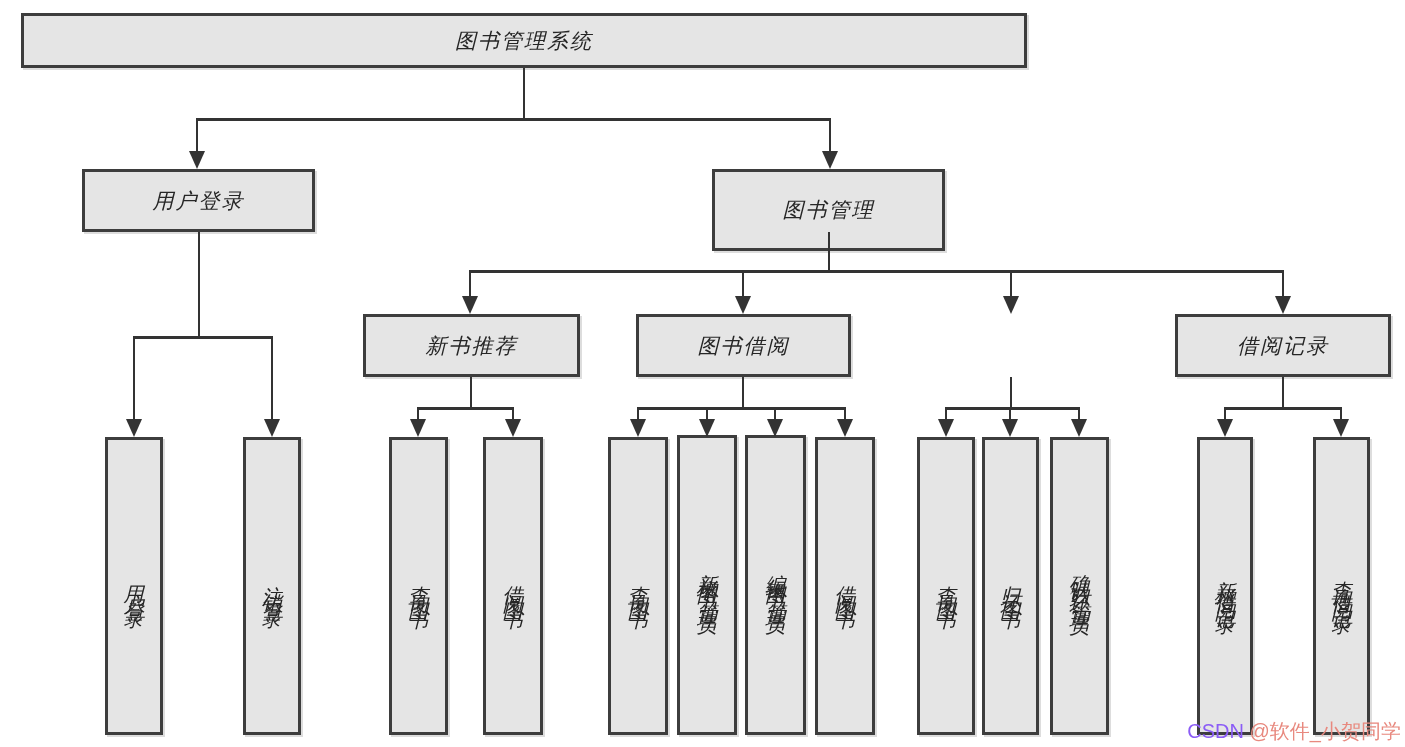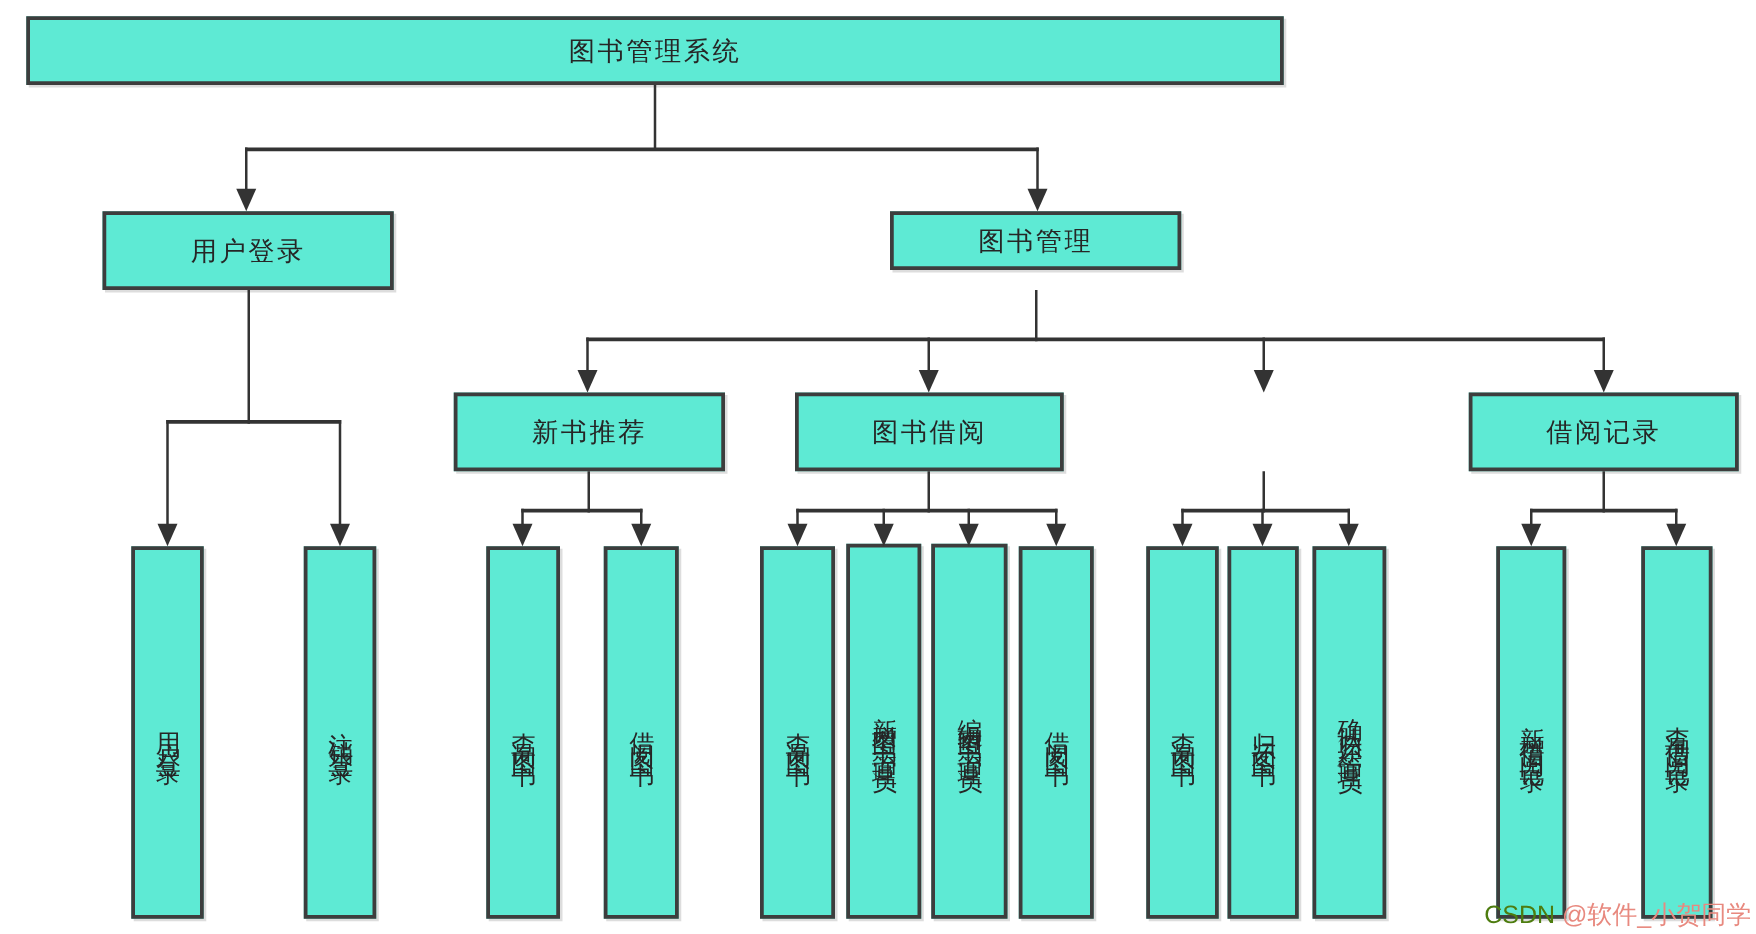--- a/index.html
+++ b/index.html
@@ -4,24 +4,25 @@
 <style>
   html,body { margin:0; padding:0; }
   body {
     width:1405px; height:747px; position:relative; overflow:hidden;
     background:#ffffff;
     font-family:"Liberation Sans","DejaVu Sans",sans-serif;
   }
   .stage { position:absolute; inset:0; }
   .box {
     position:absolute; box-sizing:border-box;
-    border:3px solid #3d3d3d; background:#5eead4;
+    border:3px solid #3d3d3d; background:#e5e5e5;
     display:flex; align-items:center; justify-content:center;
     box-shadow:2px 2px 0 rgba(120,120,120,0.25);
     color:#262626;
+    font-style:italic;
   }
   .box.rootbox span, .box.mid span {
     font-size:21px; letter-spacing:2px; white-space:nowrap; color:#262626;
   }
   .box.leaf { align-items:center; justify-content:center; }
   .vtext {
     writing-mode:vertical-rl; text-orientation:mixed;
     font-size:20px; line-height:1; letter-spacing:8px; color:#262626;
     white-space:nowrap;
   }
@@ -29,37 +30,37 @@
   .hl { position:absolute; height:2.5px; background:#333333; }
   .ah {
     position:absolute; width:0; height:0;
     border-left:8px solid transparent; border-right:8px solid transparent;
     border-top:18px solid #333333;
   }
   .watermark {
     position:absolute; right:4px; bottom:2px; font-size:20px;
     white-space:nowrap; pointer-events:none;
   }
-  .wm-prefix { color:#4d7c0f; }
+  .wm-prefix { color:#8b5cf6; }
   .wm-handle { color:#e8897f; }
 </style>
 </head>
 <body>
 
 <div class="stage">
 
   <div class="box rootbox" style="left:21px;top:13px;width:1006px;height:55px">
     <span>图书管理系统</span>
   </div>
 
   <div class="box mid" style="left:82px;top:169px;width:233px;height:63px">
     <span>用户登录</span>
   </div>
 
-  <div class="box mid" style="left:712px;top:169px;width:233px;height:47px">
+  <div class="box mid" style="left:712px;top:169px;width:233px;height:82px">
     <span>图书管理</span>
   </div>
 
   <div class="box mid" style="left:636px;top:314px;width:215px;height:63px">
     <span>图书借阅</span>
   </div>
 
   <div class="box mid" style="left:363px;top:314px;width:217px;height:63px">
     <span>新书推荐</span>
   </div>

